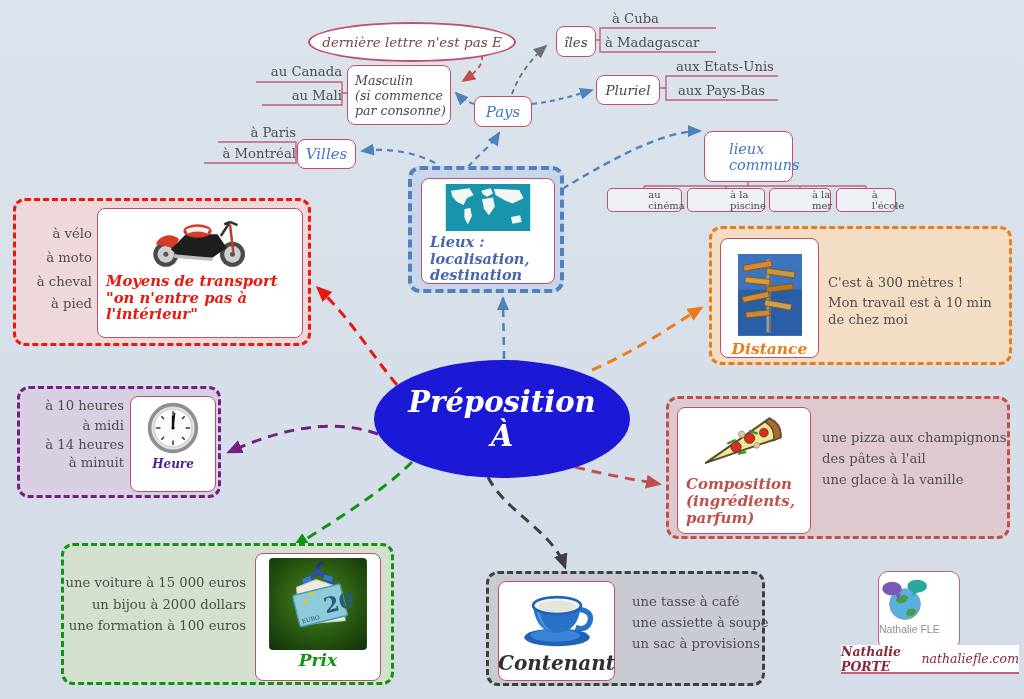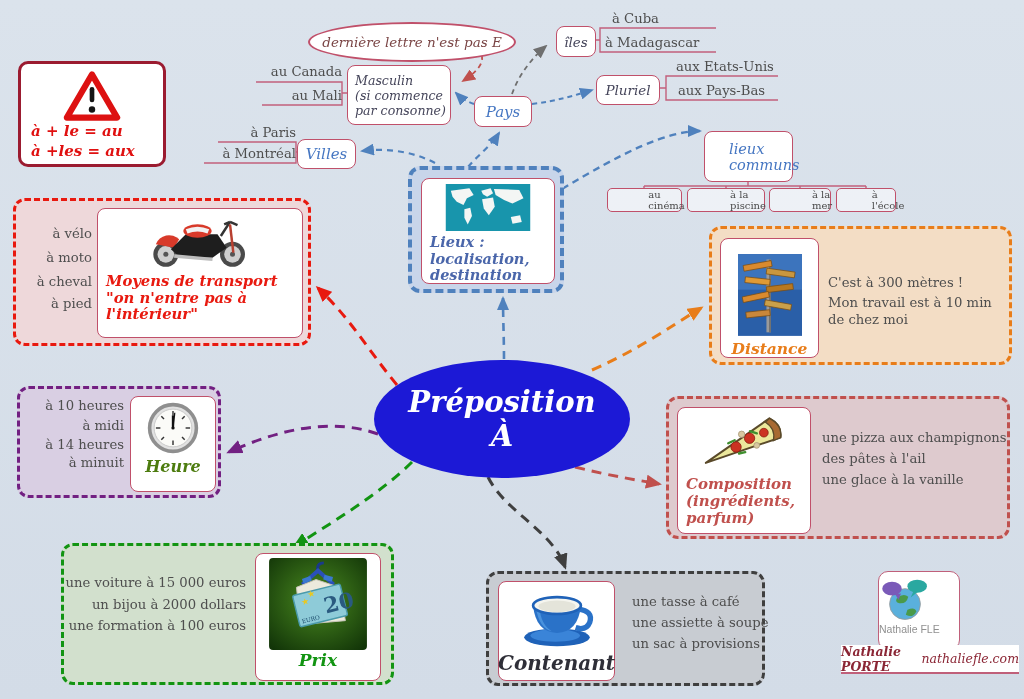--- a/index.html
+++ b/index.html
@@ -98,29 +98,20 @@
       <path d="M748,182 L748,186 M644,186 L866,186 M644,186 L644,189 M726,186 L726,189 M800,186 L800,189 M866,186 L866,189"></path>
       <path d="M36,240 L95,240 M38,265 L95,265 M32,289 L95,289 M42,310 L95,310 M95,240 L95,310 M95,275 L102,275"></path>
       <path d="M32,413 L127,413 M48,433 L127,433 M32,451 L127,451 M52,470 L127,470 M127,413 L127,470 M127,442 L132,442"></path>
       <path d="M822,271 L1008,271 M822,291 L1008,291 M822,326 L1008,326 M822,271 L822,326 M816,297 L822,297"></path>
       <path d="M816,447 L1002,447 M816,468 L996,468 M816,489 L999,489 M816,447 L816,489 M810,467 L816,467"></path>
       <path d="M74,591 L248,591 M82,613 L248,613 M78,634 L248,634 M248,591 L248,634 M248,613 L253,613"></path>
       <path d="M626,610 L757,610 M626,631 L761,631 M626,652 L755,652 M626,610 L626,652 M613,631 L626,631"></path>
     </g>
   </svg>
 
-  <div class="warning abs" style="left:18px;top:61px;width:148px;height:106px;">
-    <svg width="58" height="52" viewBox="0 0 64 58" style="margin-top:6px;">
-      <path d="M32,5 L60,53 L4,53 Z" fill="#fff" stroke="#dd1111" stroke-width="7" stroke-linejoin="round"></path>
-      <rect x="29.4" y="19" width="5.2" height="17" rx="2.5" fill="#151515"></rect>
-      <circle cx="32" cy="44" r="3.6" fill="#151515"></circle>
-    </svg>
-    <div class="wtxt">à + le = au</div>
-    <div class="wtxt">à +les = aux</div>
-  </div>
 
   <div class="cloud abs" style="left:308px;top:22px;width:204px;height:36px;">
     <span>dernière lettre n'est pas E</span>
   </div>
 
   <div class="item abs right" style="left:250px;top:64px;width:92px;">au Canada</div>
   <div class="item abs right" style="left:250px;top:88px;width:92px;">au Mali</div>
   <div class="node dark abs" style="left:347px;top:65px;width:104px;height:60px;justify-content:flex-start;padding-left:7px;font-size:12.6px;">
     <span class="pre">Masculin
 (si commence
@@ -220,21 +211,21 @@
             <line x1="44" y1="30" x2="49" y2="30"></line>
           <line x1="17" y1="17" x2="20" y2="20"></line>
             <line x1="40" y1="40" x2="43" y2="43"></line>
           <line x1="43" y1="17" x2="40" y2="20"></line>
             <line x1="20" y1="40" x2="17" y2="43"></line>
         </g>
         <line x1="30" y1="30" x2="30" y2="16" stroke="#111" stroke-width="2.6"></line>
         <line x1="30" y1="30" x2="32" y2="13" stroke="#111" stroke-width="1.4"></line>
         <circle cx="30" cy="30" r="1.8" fill="#111"></circle>
       </svg>
-      <div class="title" style="color:#4d7c0f;font-size:16px;margin-top:3px;">Heure</div>
+      <div class="title" style="color:#4c1d95;font-size:12px;margin-top:3px;">Heure</div>
     </div>
   </div>
   <div class="item abs right" style="left:16px;top:398px;width:108px;">à 10 heures</div>
   <div class="item abs right" style="left:16px;top:418px;width:108px;">à midi</div>
   <div class="item abs right" style="left:16px;top:437px;width:108px;">à 14 heures</div>
   <div class="item abs right" style="left:16px;top:455px;width:108px;">à minuit</div>
 
   <div class="outer abs" style="left:709px;top:226px;width:303px;height:139px;border:3.5px dashed #e87d1a;background:#f3ddc5;">
     <div class="card" style="left:8px;top:9px;width:99px;height:120px;justify-content:flex-end;">
       <svg width="64" height="84" viewBox="0 0 72 92" style="margin-top:4px;">

